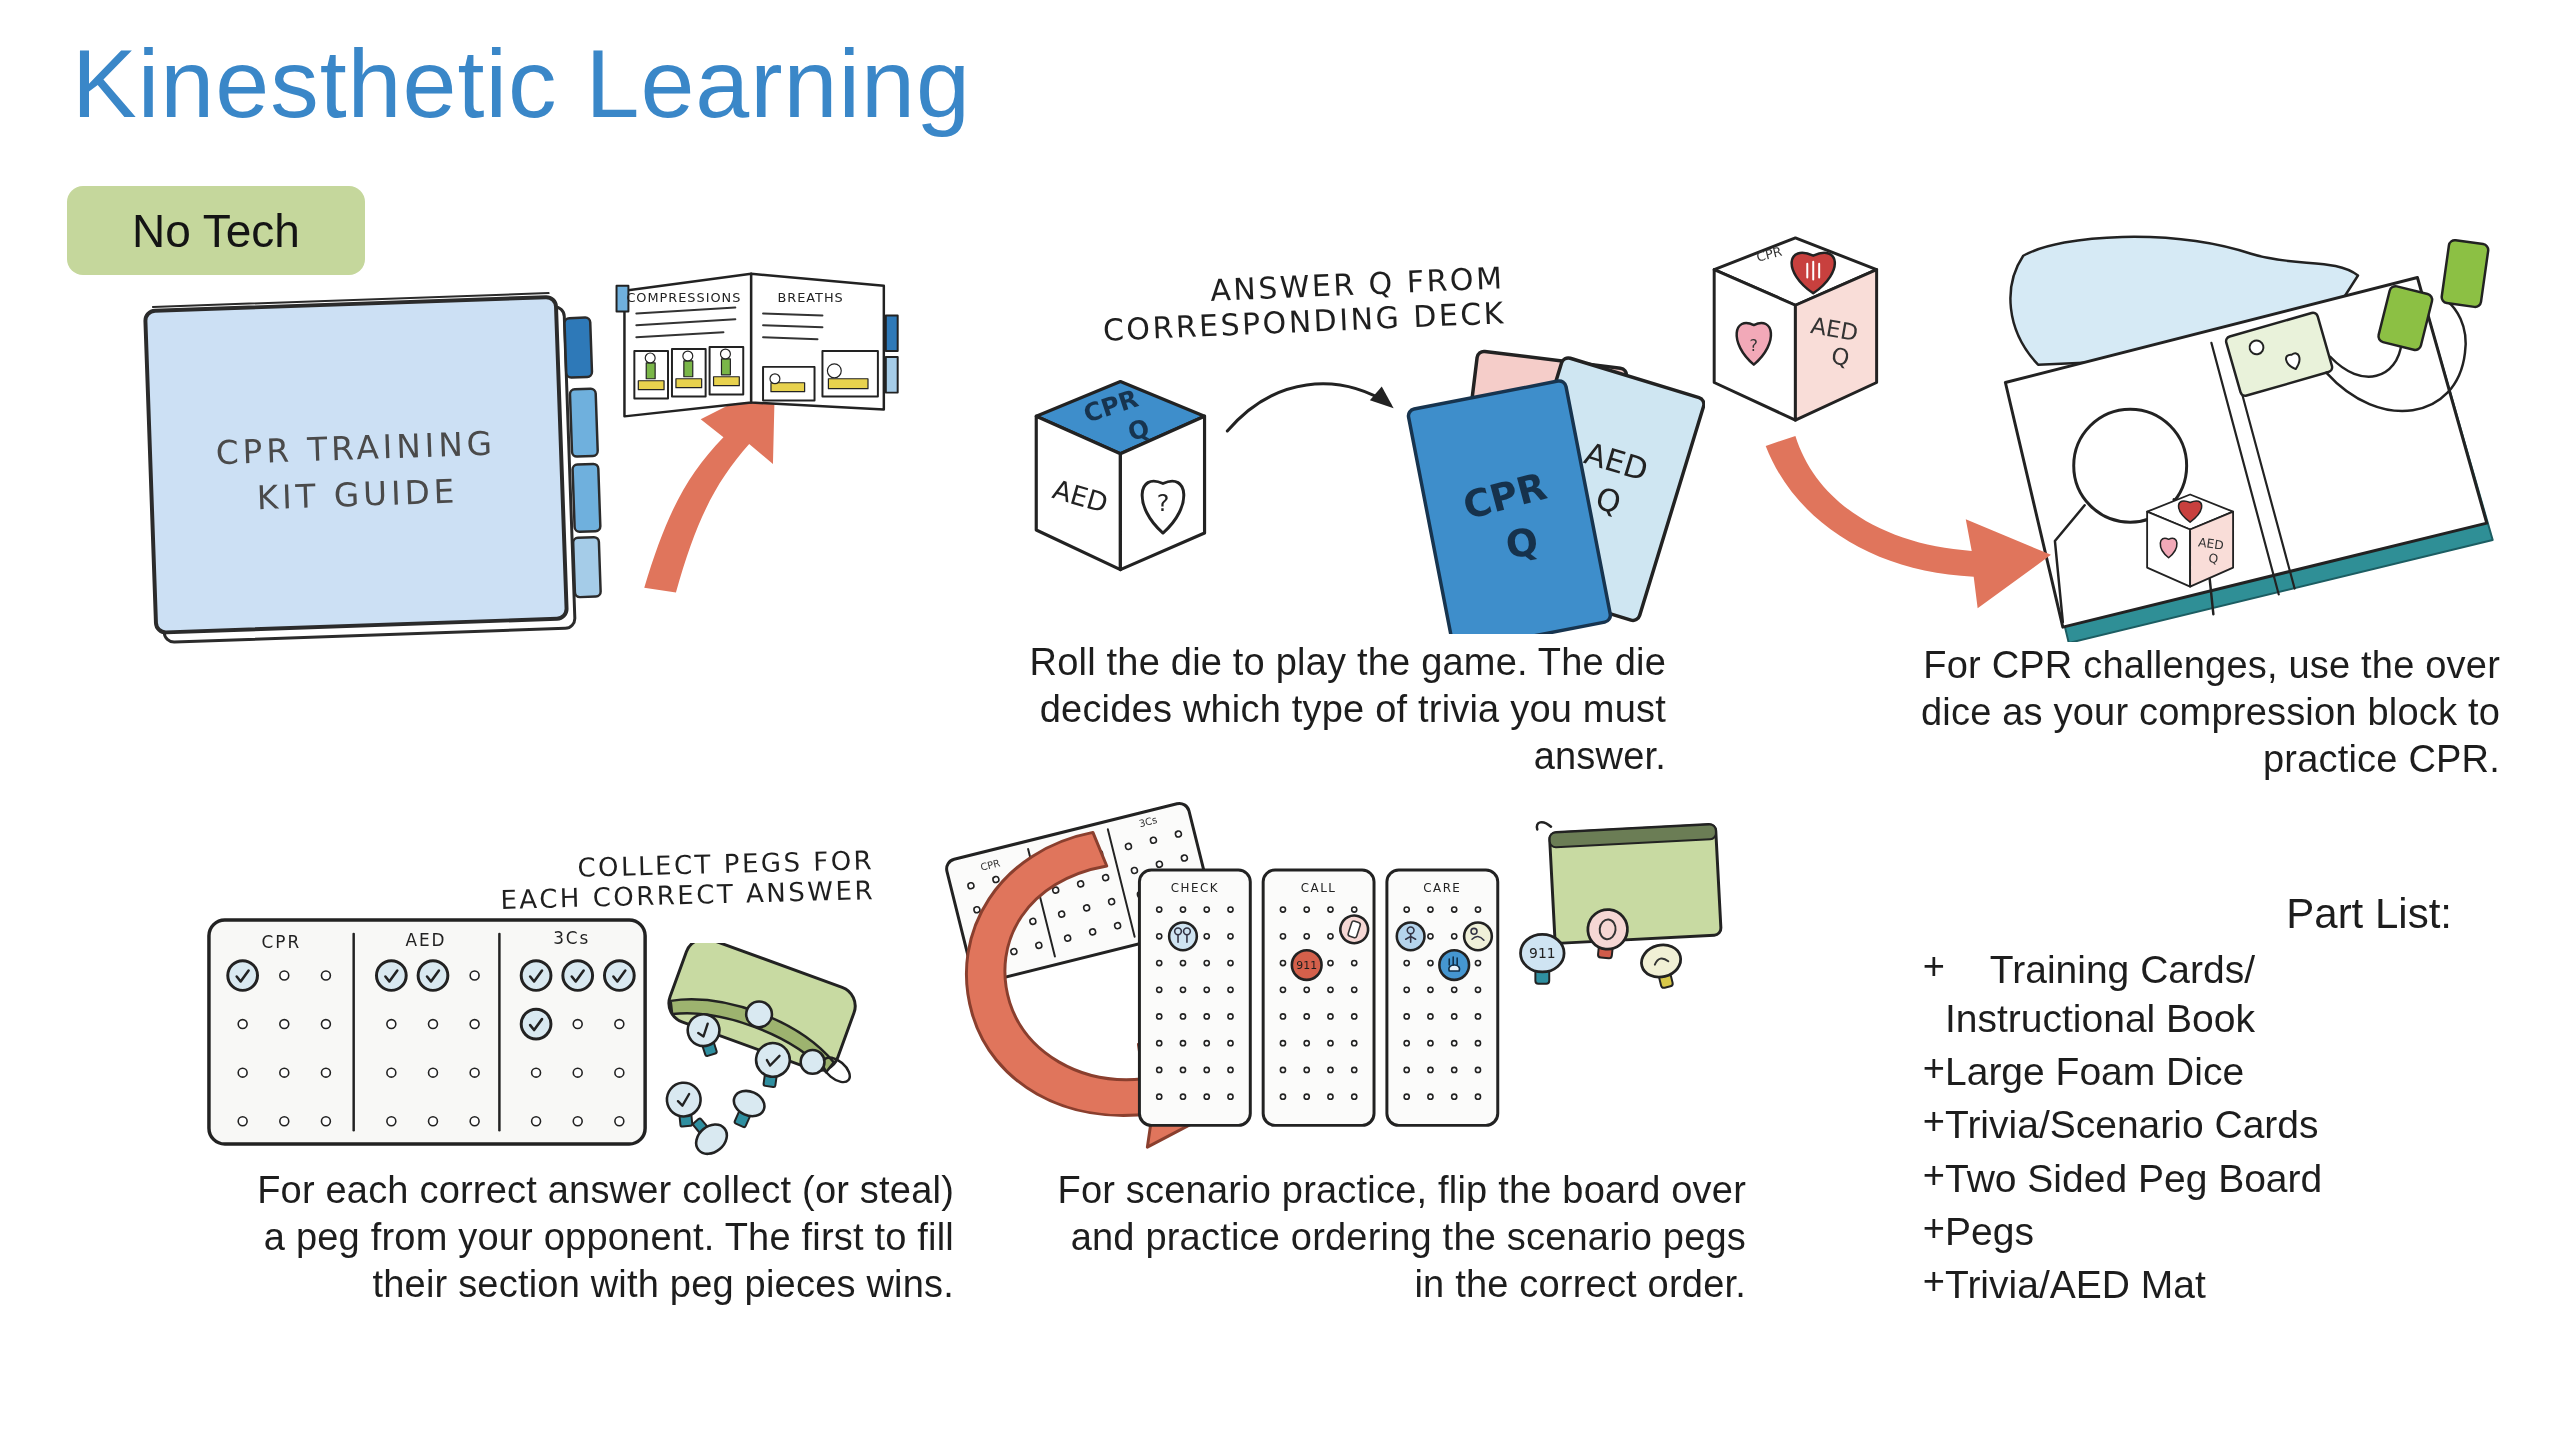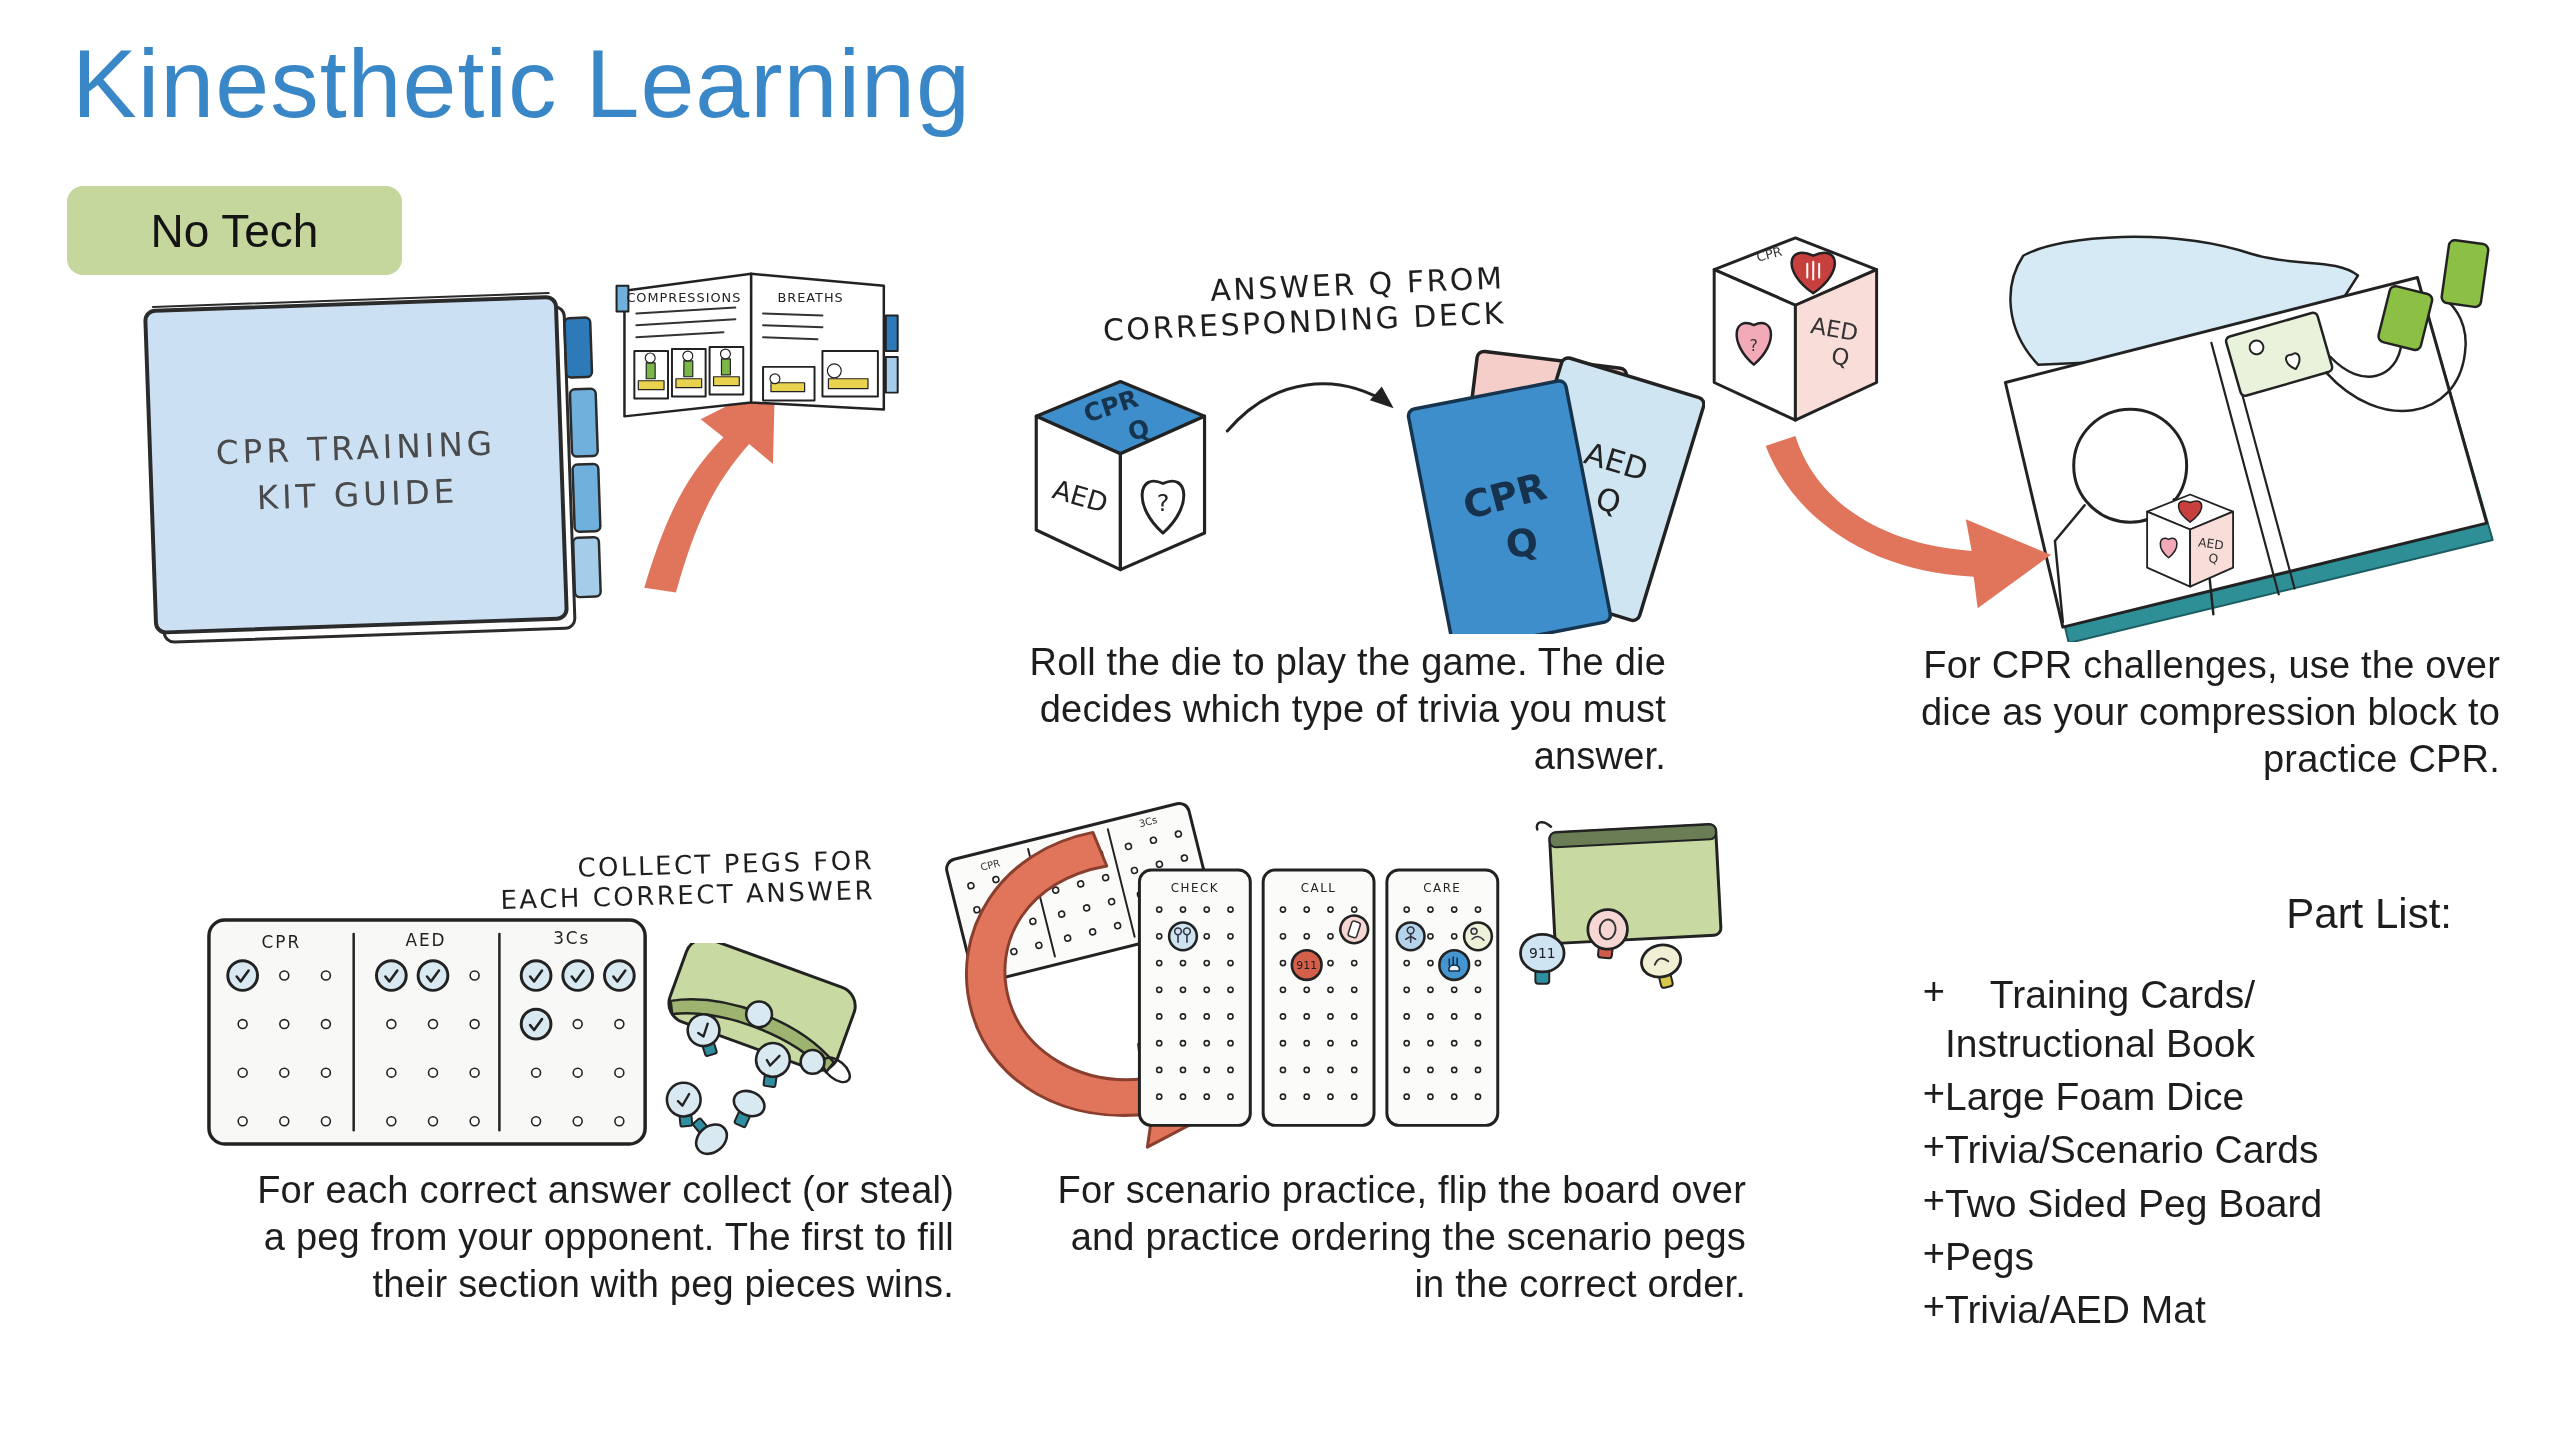--- a/index.html
+++ b/index.html
@@ -1,29 +1,29 @@
 <!DOCTYPE html>
 <html><head>
 <meta charset="utf-8">
 <style>
   html,body{margin:0;padding:0;background:#ffffff;}
   .slide{position:relative;width:2576px;height:1449px;background:#ffffff;overflow:hidden;
          font-family:"Liberation Sans",sans-serif;color:#1d1d1d;text-align:right;}
   .title{position:absolute;left:72px;top:28px;font-size:97px;font-weight:300;
          color:#3a87c8;letter-spacing:1px;}
-  .badge{position:absolute;left:67px;top:186px;width:335px;height:89px;background:#c5d79c;
+  .badge{position:absolute;left:67px;top:186px;width:298px;height:89px;background:#c5d79c;
          border-radius:16px;display:flex;align-items:center;justify-content:center;
          font-size:46px;font-weight:300;color:#141414;}
   .cap{position:absolute;font-size:38px;line-height:1.24;letter-spacing:0.2px;
        color:#1d1d1d;white-space:pre-line;font-weight:300;}
   .scribble{position:absolute;color:#1f1f1f;white-space:pre-line;letter-spacing:2.5px;
             font-weight:500;font-family:"DejaVu Sans",sans-serif;}
   .svgpanel{position:absolute;}
   .partlist{position:absolute;left:1838px;top:890px;width:614px;}
-  .pl-title{font-size:42px;font-weight:300;margin:0 0 32px 0;}
+  .pl-title{font-size:42px;font-weight:300;margin:0 0 7px 0;}
   .pl-items{list-style:none;margin:0;padding:0;}
   .pl-items li{display:flex;align-items:flex-start;margin:4px 0;}
   .pl-plus{width:71px;padding-left:36px;font-size:38px;font-weight:300;flex:none;}
   .pl-label{font-size:39px;line-height:1.26;font-weight:300;white-space:pre-line;}
   [data-holes] circle{fill:#ffffff;stroke:#222;stroke-width:1.6;}
   svg text{font-family:"DejaVu Sans",sans-serif;}
   .sketch{stroke-linejoin:round;stroke-linecap:round;}
 </style>
 </head>
 <body>

